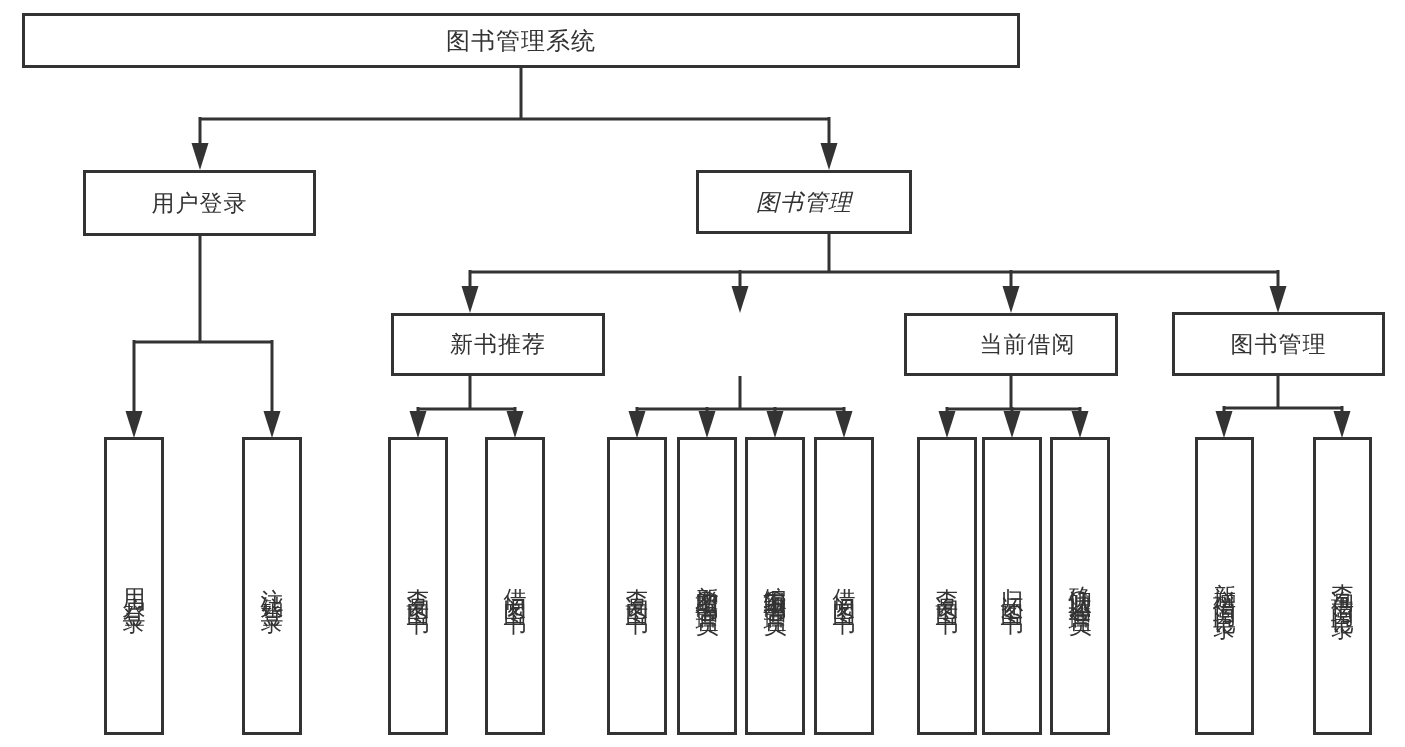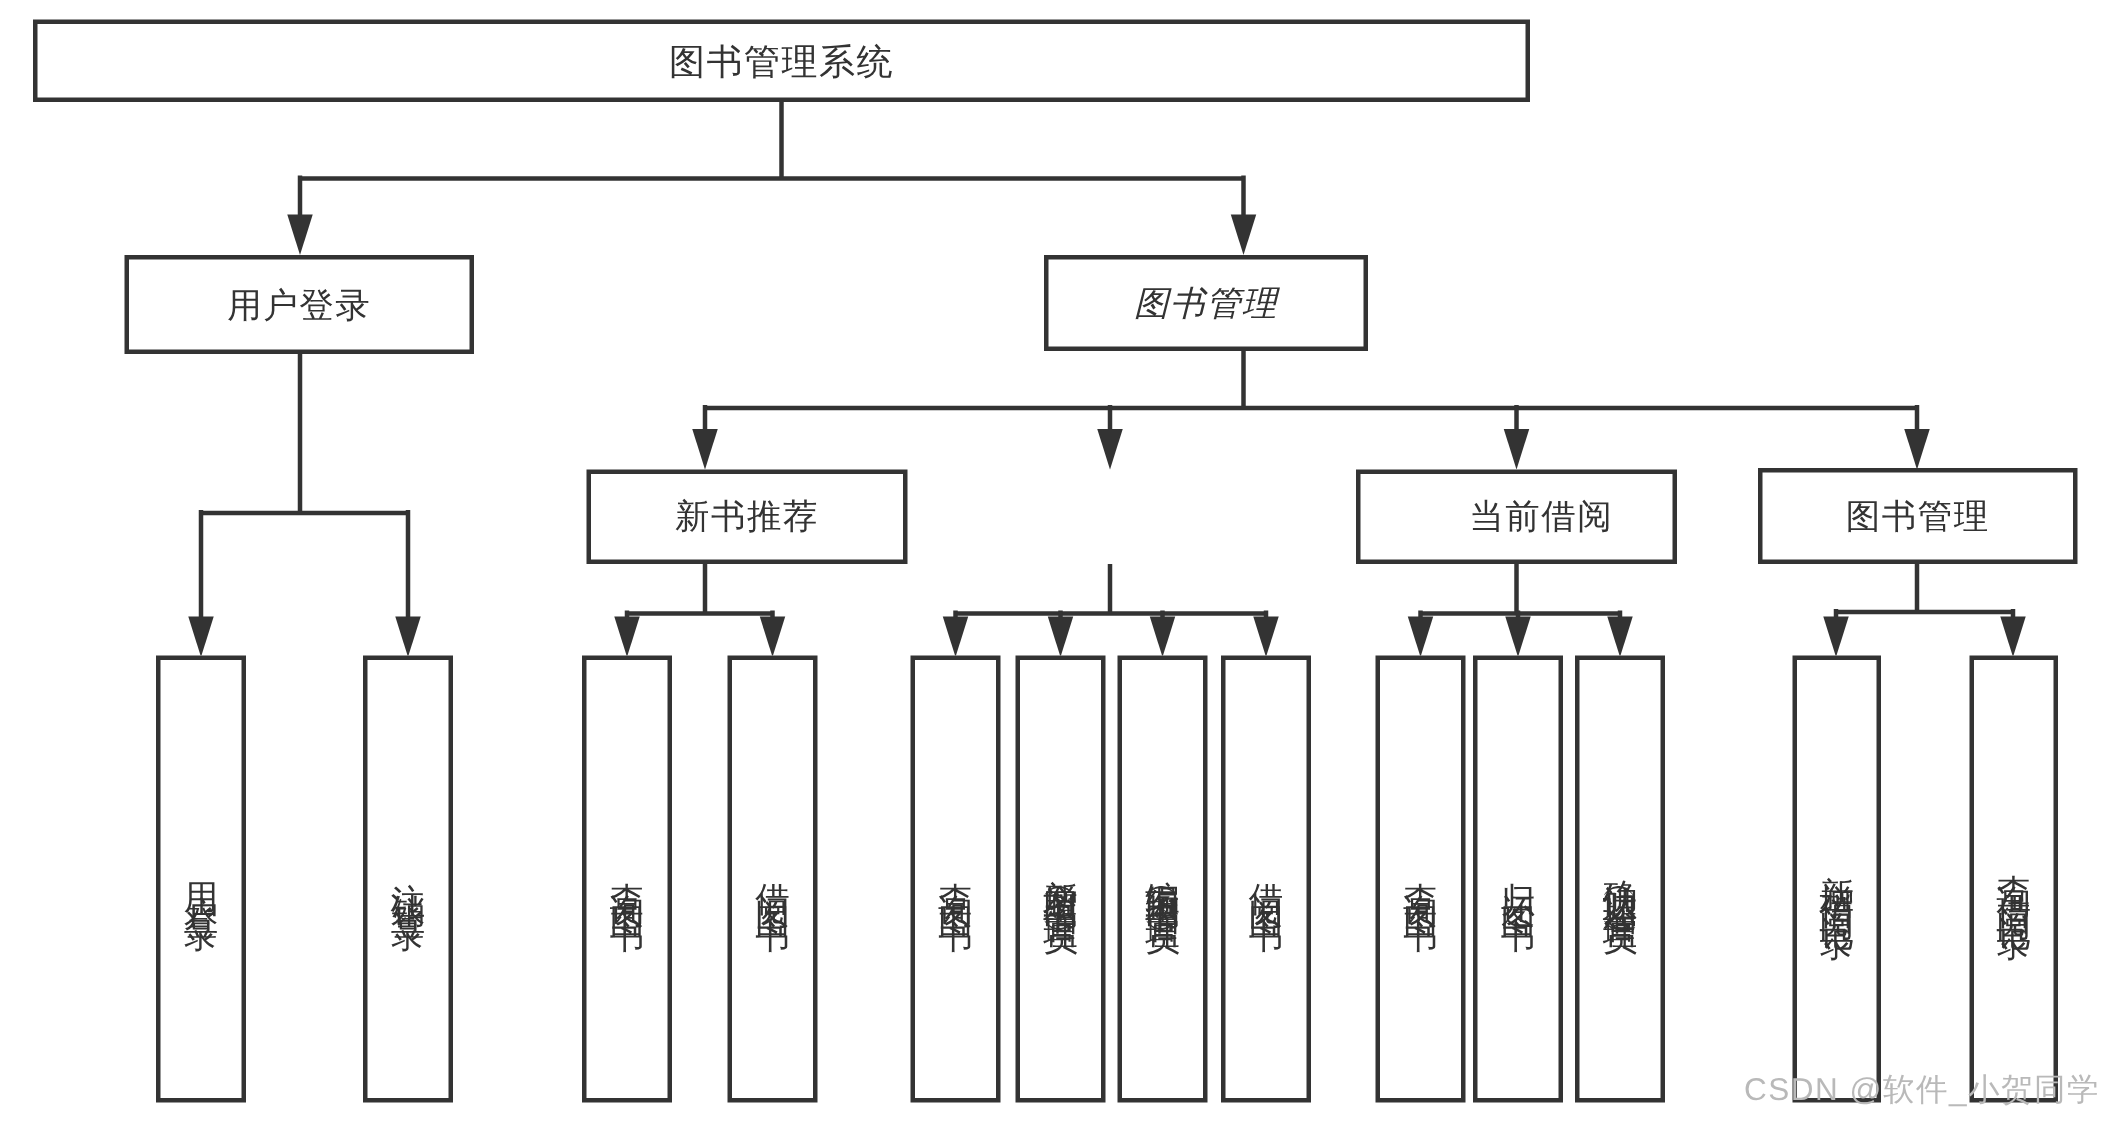--- a/index.html
+++ b/index.html
@@ -167,15 +167,14 @@
     <span class="vlabel" style="letter-spacing: 4px;">确认归还（管理员）</span>
   </div>
 
   <div class="box vbox" style="left:1195px;top:437px;width:59px;height:298px;">
     <span class="vlabel" style="letter-spacing: 7px;">新增借阅记录</span>
   </div>
   <div class="box vbox" style="left:1313px;top:437px;width:59px;height:298px;">
     <span class="vlabel" style="letter-spacing: 7px;">查询借阅记录</span>
   </div>
 
-  <div id="watermark">CSDN @软件_小贺同学</div>
 
 </div>
 
 </body></html>

